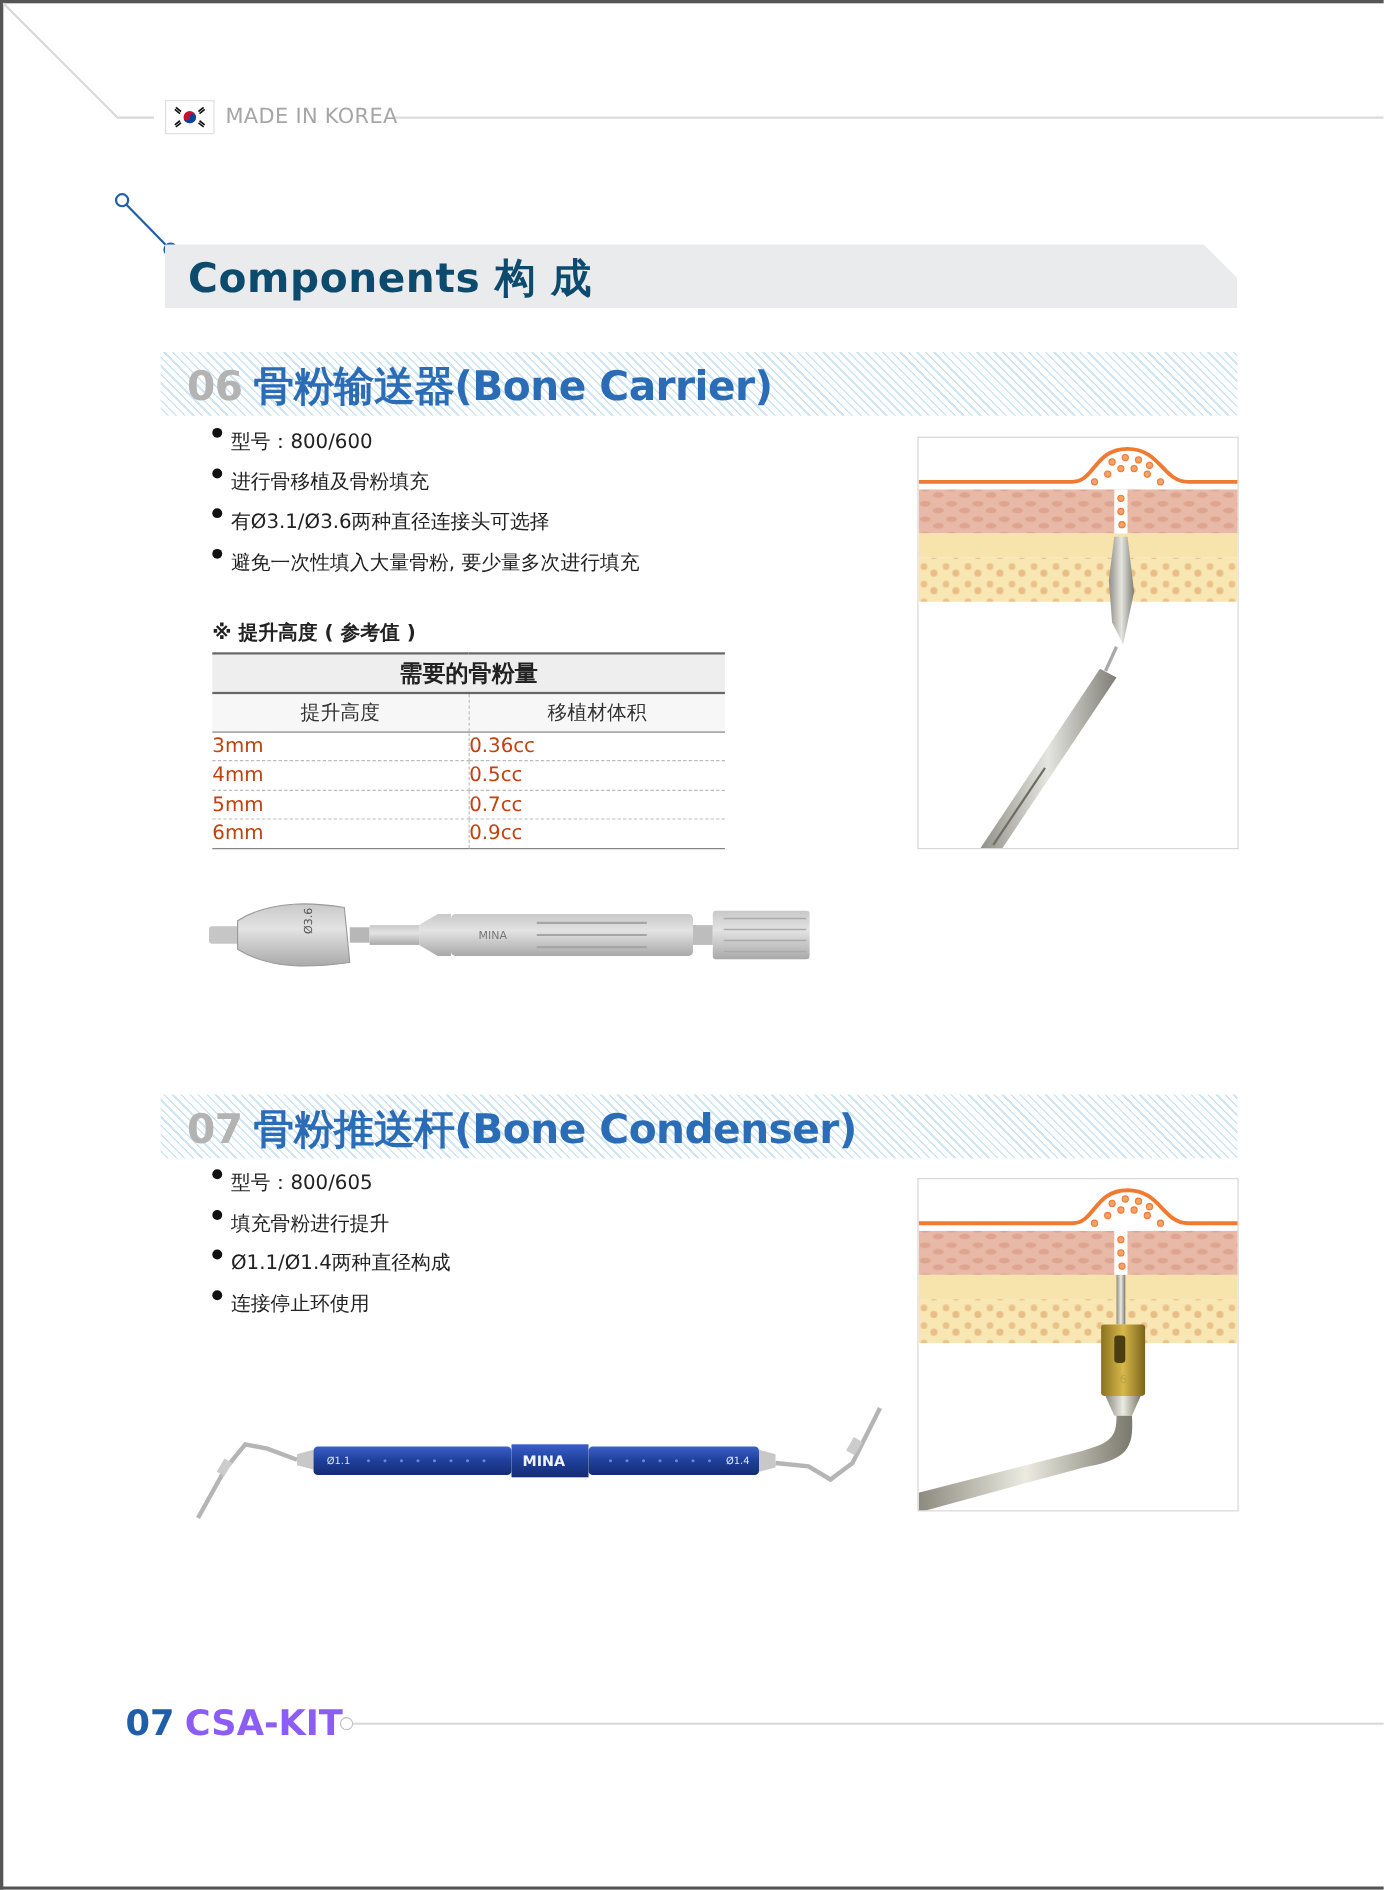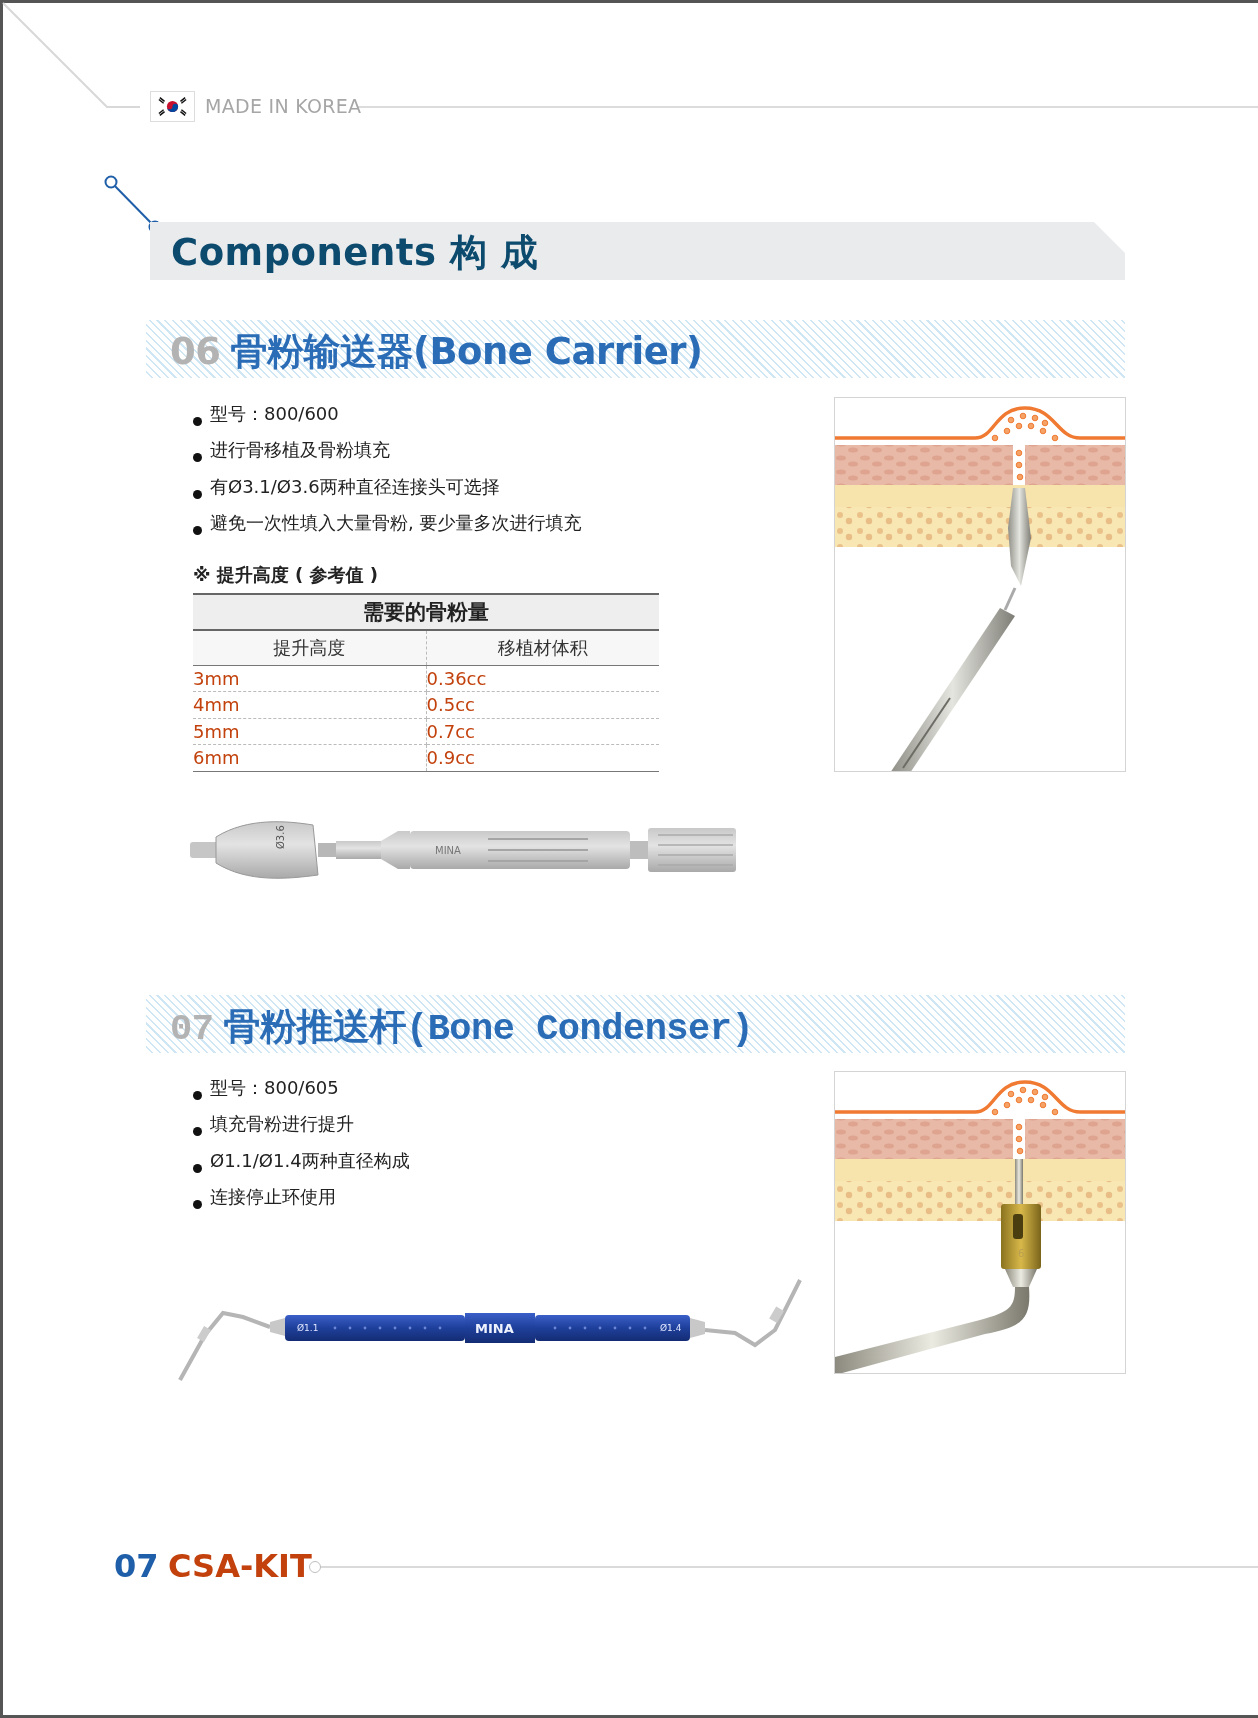--- a/index.html
+++ b/index.html
@@ -21,38 +21,38 @@
   .comp-title { left: 171px; top: 228px; font-size: 37px; font-weight: bold; color: #0c4a6e; font-family: "DejaVu Sans", sans-serif; letter-spacing: 0.5px; }
   .connector { left: 100px; top: 170px; width: 70px; height: 70px; }
 
   
   .hatch { left: 146px; width: 979px; height: 58px;
     background: repeating-linear-gradient(45deg, #ffffff 0 4px, #cfe6f5 4px 5.5px); }
   .sec-title { left: 170px; font-size: 37px; font-weight: bold; color: #2a6cb6; white-space: nowrap; letter-spacing: -0.5px; }
   .sec-num { color: #b3b3b3; margin-right: 10px; }
 
   .bullets { left: 193px; font-size: 18px; color: #222; }
-  .bullets li { list-style: none; height: 36.5px; display: flex; align-items: flex-end; }
+  .bullets li { list-style: none; height: 36.5px; display: flex; align-items: flex-start; }
   .bullets li .dot { display: inline-block; width: 9px; height: 9px; border-radius: 50%; background: #111; margin-right: 8px; }
 
   .note-title { left: 193px; top: 563px; font-size: 18px; font-weight: bold; color: #222; }
 
   table.fill { position: absolute; left: 193px; top: 593px; width: 466px; border-collapse: collapse; font-size: 18px; }
   table.fill th.main { background: #eeeeee; border-top: 2px solid #666; border-bottom: 2px solid #666; height: 36px; font-size: 21px; font-weight: bold; color: #222; margin-top: 29px; }
   table.fill th.sub { background: #f7f7f7; font-weight: normal; height: 35px; border-bottom: 1.5px solid #777; color: #333; }
   table.fill th.sub.left, table.fill td.left { border-right: 1px dashed #bbb; width: 50%; }
   table.fill td { text-align: left; height: 26.5px; border-bottom: 1px dashed #bbb; color: #c2410c; }
   table.fill tr:last-child td { border-bottom: 1.5px solid #777; }
 
   .diagram-box { left: 834px; width: 292px; border: 1.5px solid #d4d4d4; background: #fff; overflow: hidden; }
 
   .tool-photo { overflow: visible; }
 
   .footer-num { left: 114px; top: 1547px; font-size: 32px; font-weight: bold; color: #1f5ea8; }
-  .footer-name { left: 168px; top: 1547px; font-size: 32px; font-weight: bold; color: #c2410c; }
+  .footer-name { left: 168px; top: 1547px; font-size: 32px; font-weight: bold; color: #8b5cf6; }
   .footer-line { left: 311px; top: 1566px; width: 947px; height: 2px; background: #dadada; }
   .footer-circle { left: 309px; top: 1561px; width: 12px; height: 12px; border: 1.5px solid #bfbfbf; border-radius: 50%; background: #fff; }
 </style>
 </head>
 <body>
 
 <div class="page-frame"></div>
 
 <svg class="abs diag-line" viewBox="0 0 1258 130" width="1258" height="130">
   <polyline points="3,3 107,107 140,107" fill="none" stroke="#d8d8d8" stroke-width="2"></polyline>
@@ -214,21 +214,21 @@
     <g stroke="#aaa" stroke-width="1.5">
         <line x1="470" y1="20" x2="545" y2="20"></line>
         <line x1="470" y1="30" x2="545" y2="30"></line>
         <line x1="470" y1="40" x2="545" y2="40"></line>
         <line x1="470" y1="50" x2="545" y2="50"></line>
       </g>
   </svg>
 </div>
 
 <div class="abs hatch" style="top:995px;"></div>
-<div class="abs sec-title" style="top:1002px;font-family:Liberation Mono, monospace;">
+<div class="abs sec-title" style="top:1002px;">
   <span class="sec-num">07</span><span>骨粉推送杆(Bone Condenser)</span>
 </div>
 
 <ul class="abs bullets" style="top:1063px;">
   <li>
       <span class="dot"></span>
       <span>型号：800/605</span>
     </li>
   <li>
       <span class="dot"></span>

